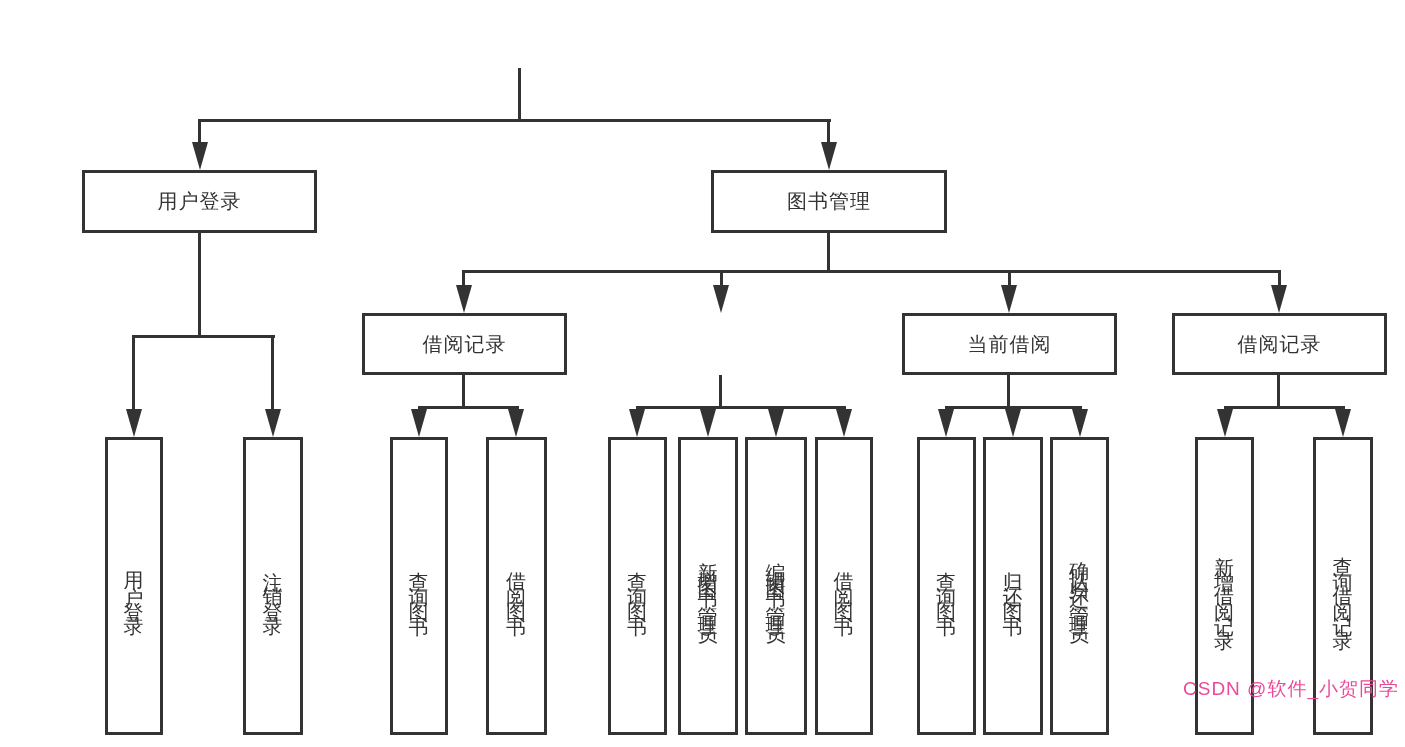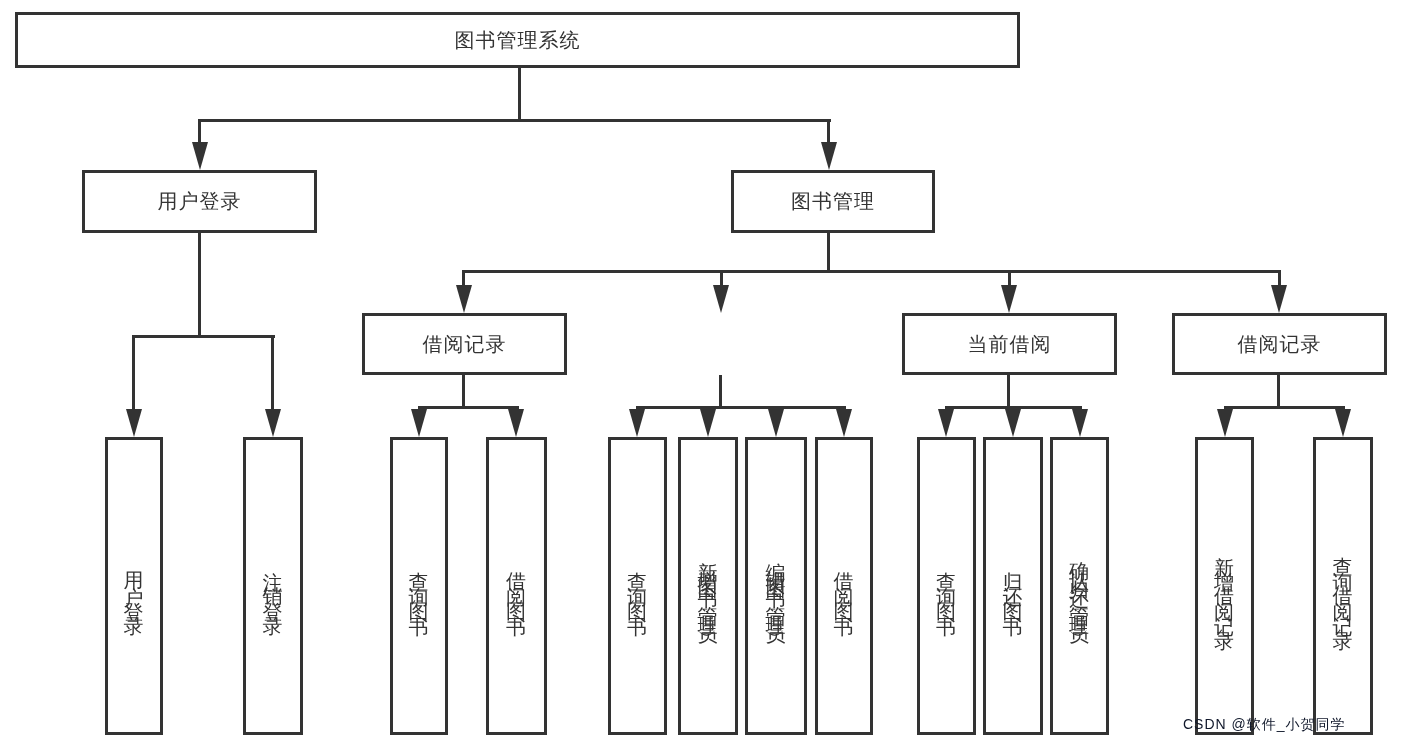--- a/index.html
+++ b/index.html
@@ -21,44 +21,41 @@
   }
   .vbox span.long{letter-spacing:9px;}
   .hl{position:absolute;background:#333333;height:3px;}
   .vl{position:absolute;background:#333333;width:3px;}
   .ah{
     position:absolute;width:0;height:0;
     border-left:8px solid transparent;border-right:8px solid transparent;
     border-top:28px solid #333333;
   }
   .watermark{
-    position:absolute;left:1183px;top:716px;
-    font-size:14px;color:#0f172a;letter-spacing:1px;white-space:nowrap;
+    position:absolute;left:1183px;top:676px;
+    font-size:19px;color:#ec4899;letter-spacing:1px;white-space:nowrap;
   }
 </style>
 </head>
 <body>
 
 <div class="diagram">
 
-  <div class="box" style="left:15px;top:12px;width:1005px;height:56px;">
-    <span>图书管理系统</span>
-  </div>
 
   <div class="vl" style="left:518px;top:68px;height:52px;"></div>
   <div class="hl" style="left:199px;top:119px;width:632px;"></div>
   <div class="vl" style="left:198px;top:119px;height:27px;"></div>
   <div class="ah" style="left:192px;top:142px;"></div>
   <div class="vl" style="left:827px;top:119px;height:27px;"></div>
   <div class="ah" style="left:821px;top:142px;"></div>
 
   <div class="box" style="left:82px;top:170px;width:235px;height:63px;">
     <span>用户登录</span>
   </div>
-  <div class="box" style="left:731px;top:170px;width:204px;height:63px;text-align:right;">
+  <div class="box" style="left:711px;top:170px;width:236px;height:63px;text-align:right;">
     <span>图书管理</span>
   </div>
 
   <div class="vl" style="left:198px;top:233px;height:103px;"></div>
   <div class="hl" style="left:133px;top:335px;width:142px;"></div>
   <div class="vl" style="left:132px;top:335px;height:76px;"></div>
   <div class="vl" style="left:271px;top:335px;height:76px;"></div>
   <div class="ah" style="left:126px;top:409px;"></div>
   <div class="ah" style="left:265px;top:409px;"></div>
 

